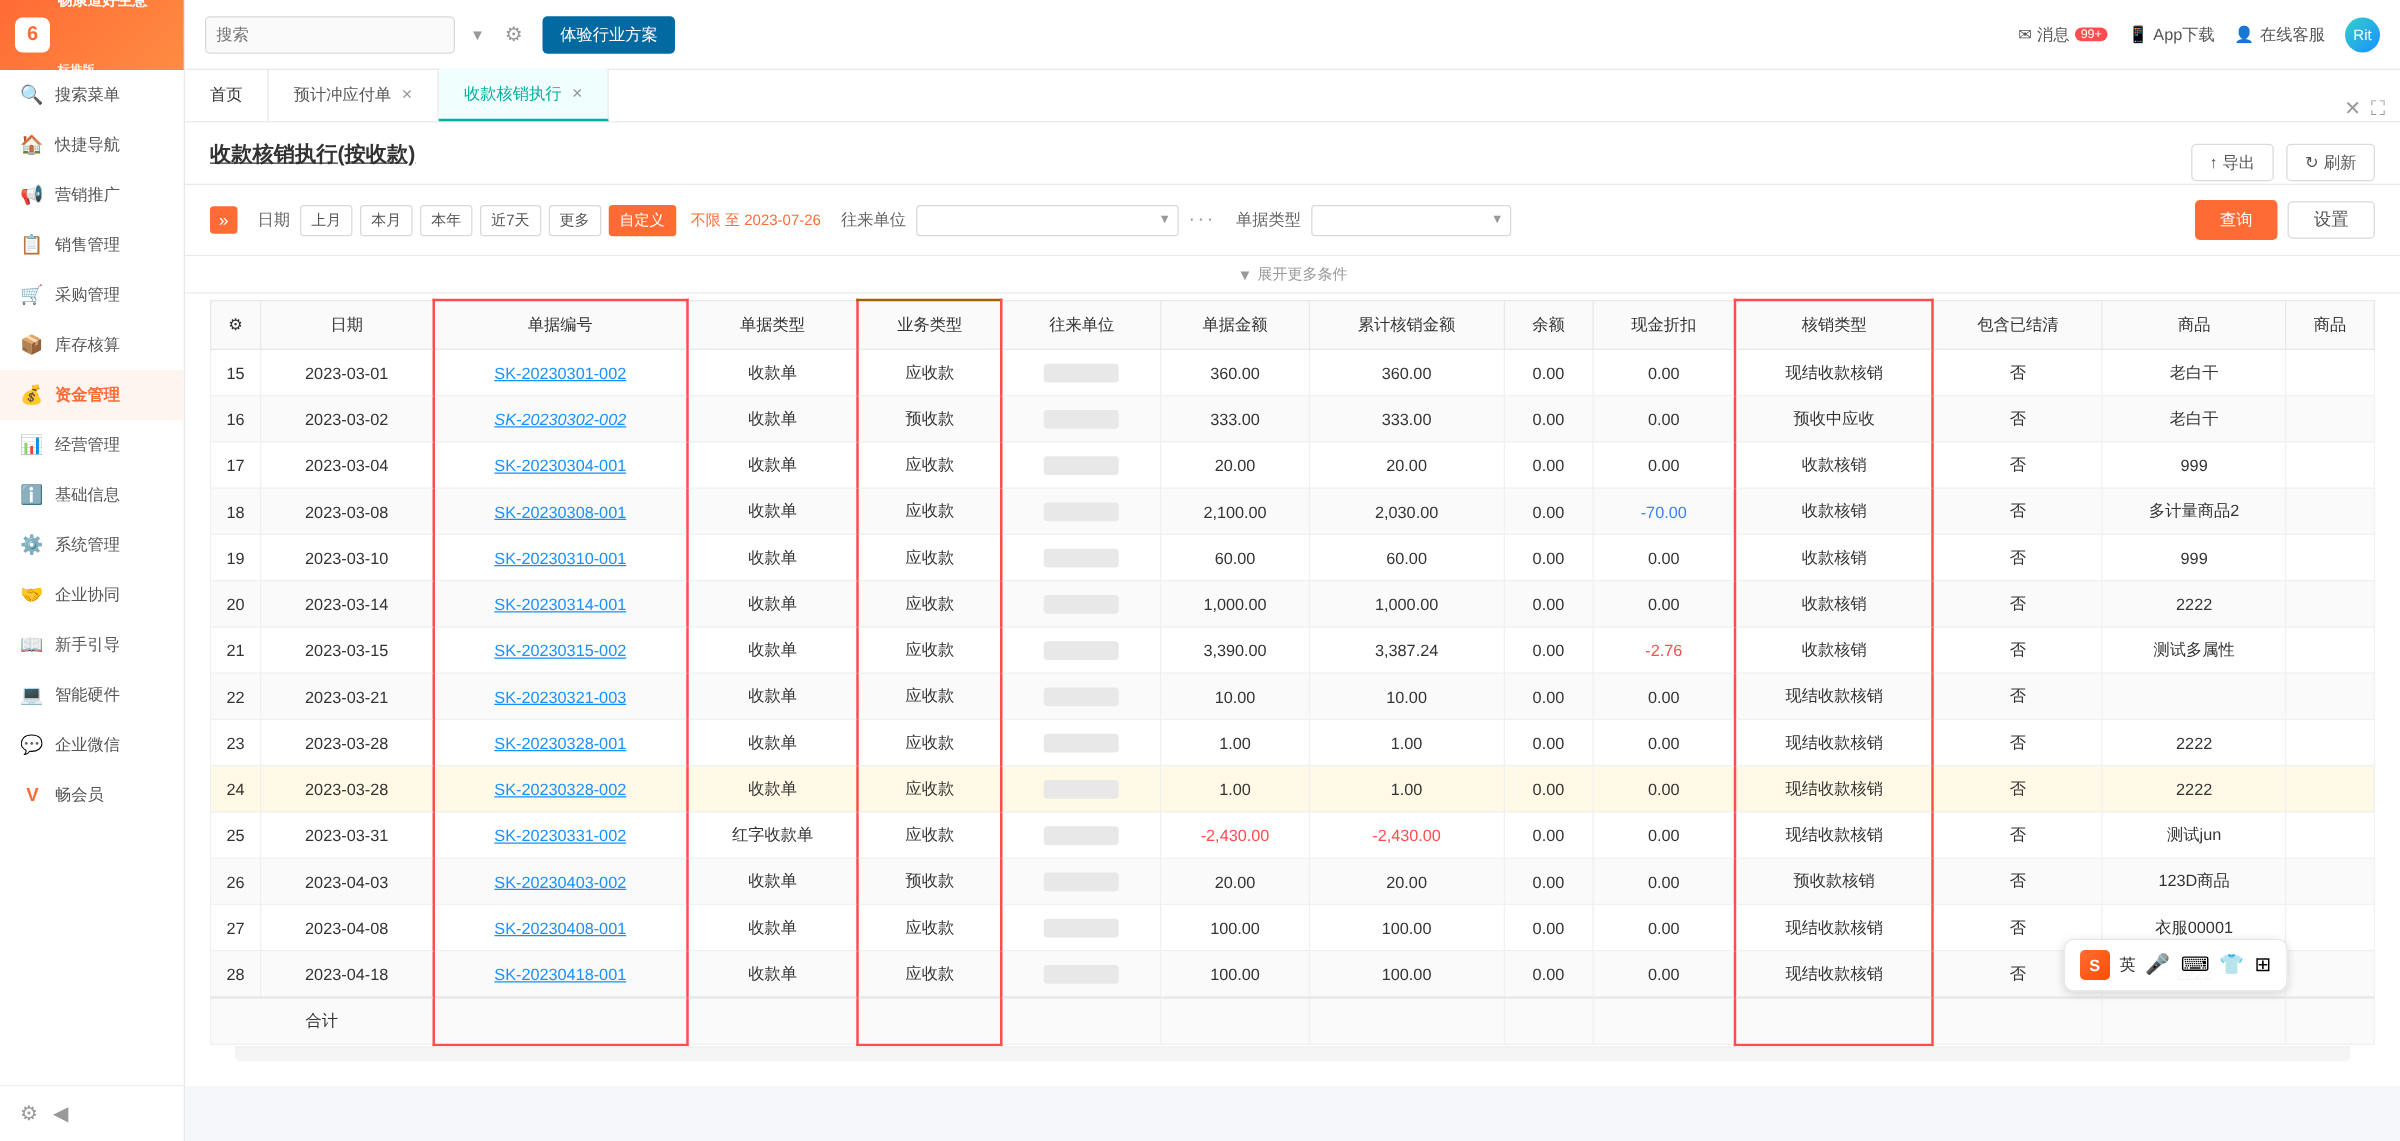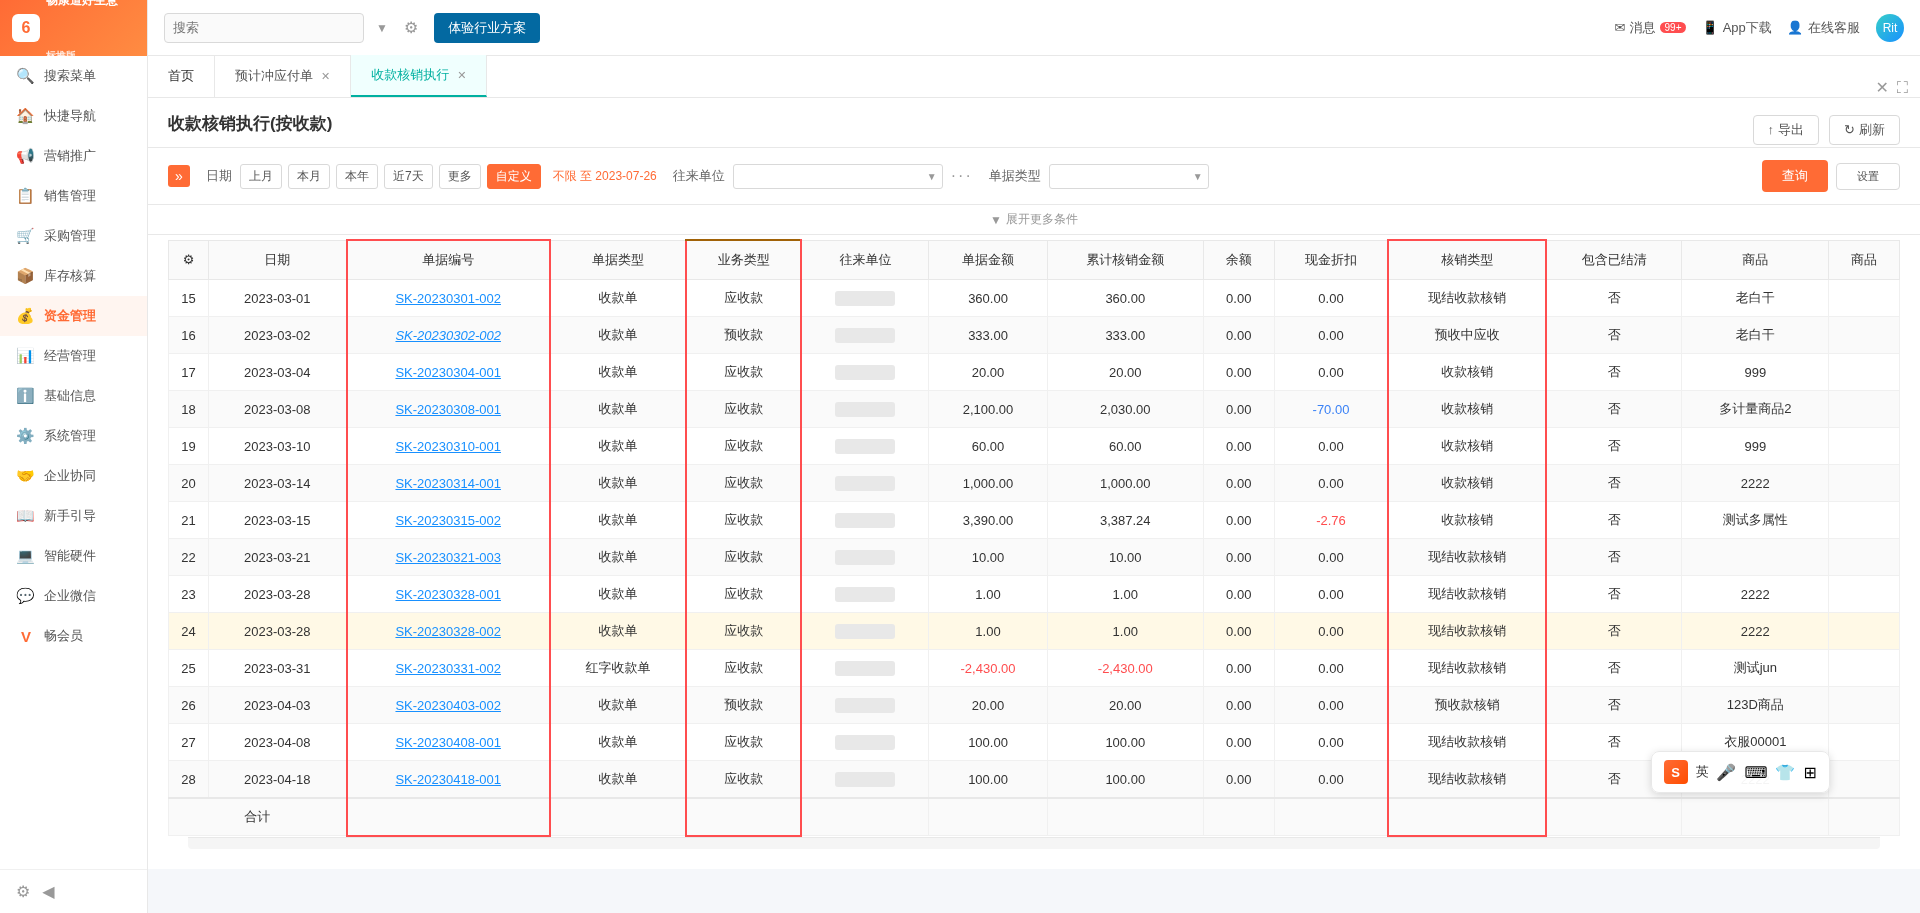--- a/index.html
+++ b/index.html
@@ -182,20 +182,21 @@
     .page-header {
       background: #fff;
       padding: 14px 20px 0;
       border-bottom: 1px solid #e8e8e8;
     }
     .page-title {
       font-size: 17px;
       font-weight: bold;
       color: #333;
       margin-bottom: 12px;
+      text-decoration: underline;
     }
 
     
     .filter-bar {
       background: #fff;
       padding: 12px 20px;
       border-bottom: 1px solid #e8e8e8;
       display: flex;
       align-items: center;
       gap: 16px;
@@ -289,21 +290,21 @@
       padding: 7px 20px;
       font-size: 13px;
       cursor: pointer;
     }
     .btn-setting {
       background: #fff;
       color: #555;
       border: 1px solid #d9d9d9;
       border-radius: 4px;
       padding: 5px 20px;
-      font-size: 11px;
+      font-size: 14px;
       cursor: pointer;
     }
 
     
     .expand-more {
       background: #fff;
       padding: 6px 20px;
       border-bottom: 1px solid #e8e8e8;
       display: flex;
       align-items: center;

